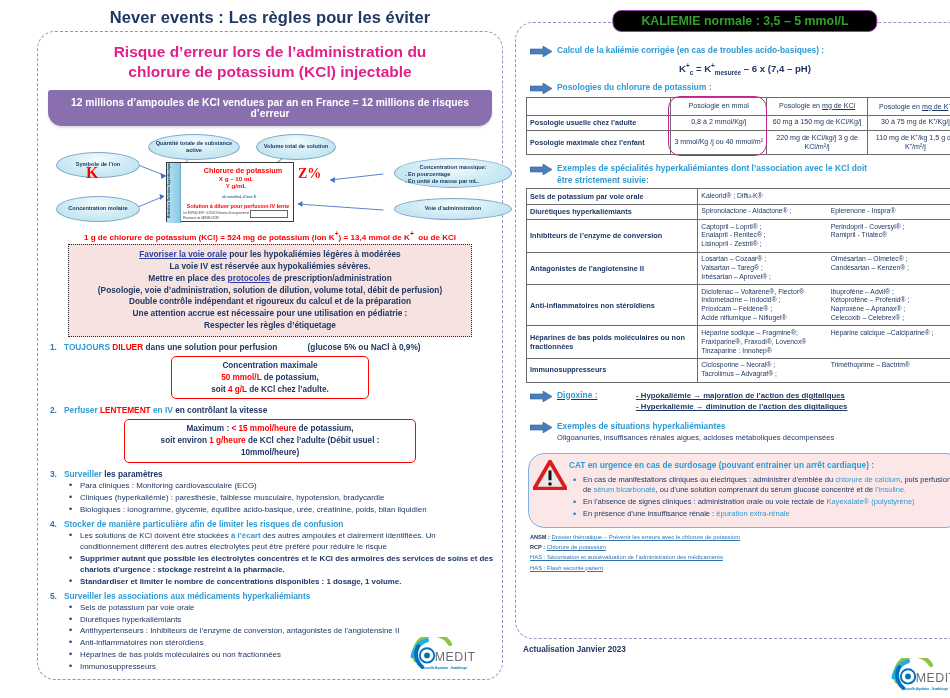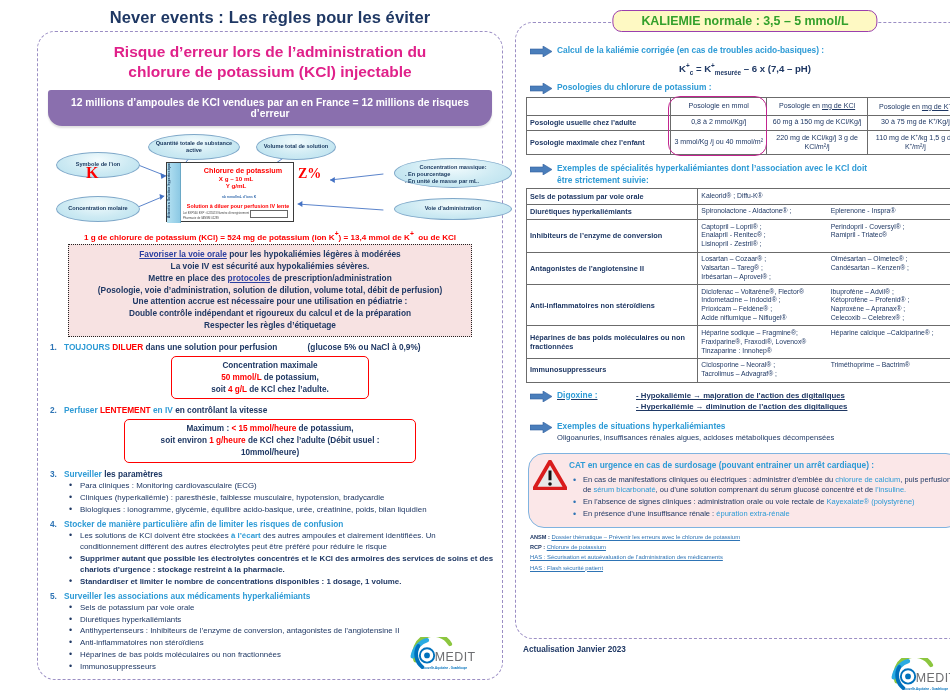--- a/index.html
+++ b/index.html
@@ -121,21 +121,21 @@
     content:"•"; position:absolute; left:-11px; top:-1px; font-size:9px; color:#1f3864;
   }
   ul.bul li.b { font-weight:bold; }
 
   .comedit { position:absolute; right:10px; bottom:6px; width:86px; height:36px; }
   .comedit-r { position:absolute; right:8px; bottom:4px; width:86px; height:36px; }
 
   
   .kal-head {
     position:absolute; top:-13px; left:50%; transform:translateX(-50%);
-    background:#fef9c3; border:1.8px solid #9b3fae; border-radius:9px;
+    background:#000000; border:1.8px solid #9b3fae; border-radius:9px;
     padding:3px 28px; font-size:12.4px; font-weight:bold; color:#33a02c;
     white-space:nowrap;
   }
   .arrow-row { display:flex; align-items:flex-start; gap:5px; margin:5px 0 2px 6px; }
   .arrow-ic { flex:none; margin-top:1px; }
   .arrow-lbl { font-size:8.4px; font-weight:bold; color:#2e9bd6; line-height:1.35; }
   .formula { text-align:center; font-size:9.6px; font-weight:bold; color:#1f3864;
     margin:5px 0 6px 0; }
   .formula sub { font-size:6.4px; }
   .formula sup { font-size:6.4px; }
@@ -246,27 +246,27 @@
       </div>
 
       <div class="eq-line">
         1 g de chlorure de potassium (KCl) = 524 mg de potassium (ion K<sup>+</sup>) = 13,4 mmol de K<sup>+</sup>&nbsp; ou de KCl
       </div>
 
       <div class="pinkbox">
         <div>
           <span class="u">Favoriser la voie orale</span><span>  pour les hypokaliémies légères à modérées</span>
         </div>
-        <div>La voie IV est sécurité aux hypokaliémies sévères.</div>
+        <div>La voie IV est réservée aux hypokaliémies sévères.</div>
         <div>
           <span>Mettre en place des </span><span class="u">protocoles</span><span> de prescription/administration</span>
         </div>
         <div>(Posologie, voie d’administration, solution de dilution, volume total, débit de perfusion)</div>
+        <div>Double contrôle indépendant et rigoureux du calcul et de la préparation</div>
         <div>Une attention accrue est nécessaire pour une utilisation en pédiatrie :</div>
-        <div>Double contrôle indépendant et rigoureux du calcul et de la préparation</div>
         <div>Respecter les règles d’étiquetage</div>
       </div>
 
       <ol class="steps">
 
         <li>
           <div class="step-head">
             <span class="num">1.</span><span class="bluehl">TOUJOURS </span><span class="redhl">DILUER</span><span class="plain"> dans une solution pour perfusion</span>
             <span style="display:inline-block;width:28px"></span><span class="plain">(glucose 5% ou NaCl à 0,9%)</span>
           </div>

